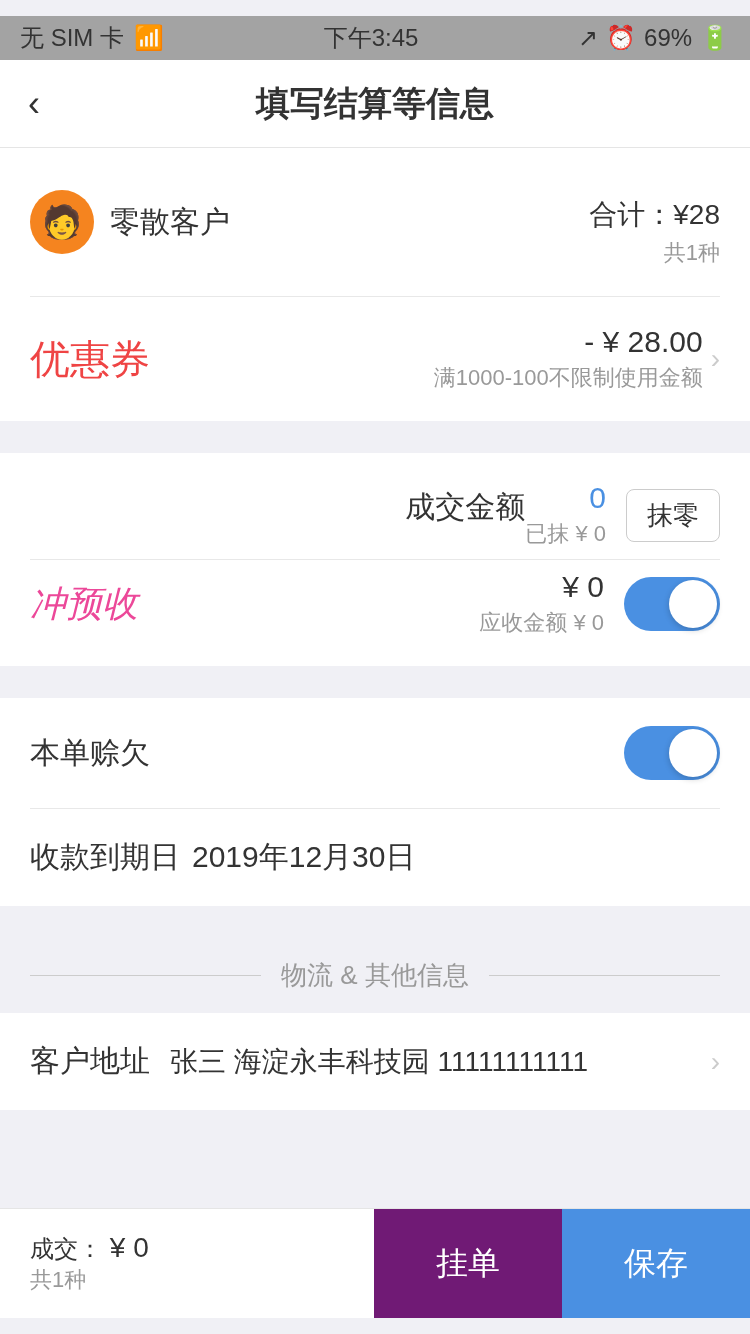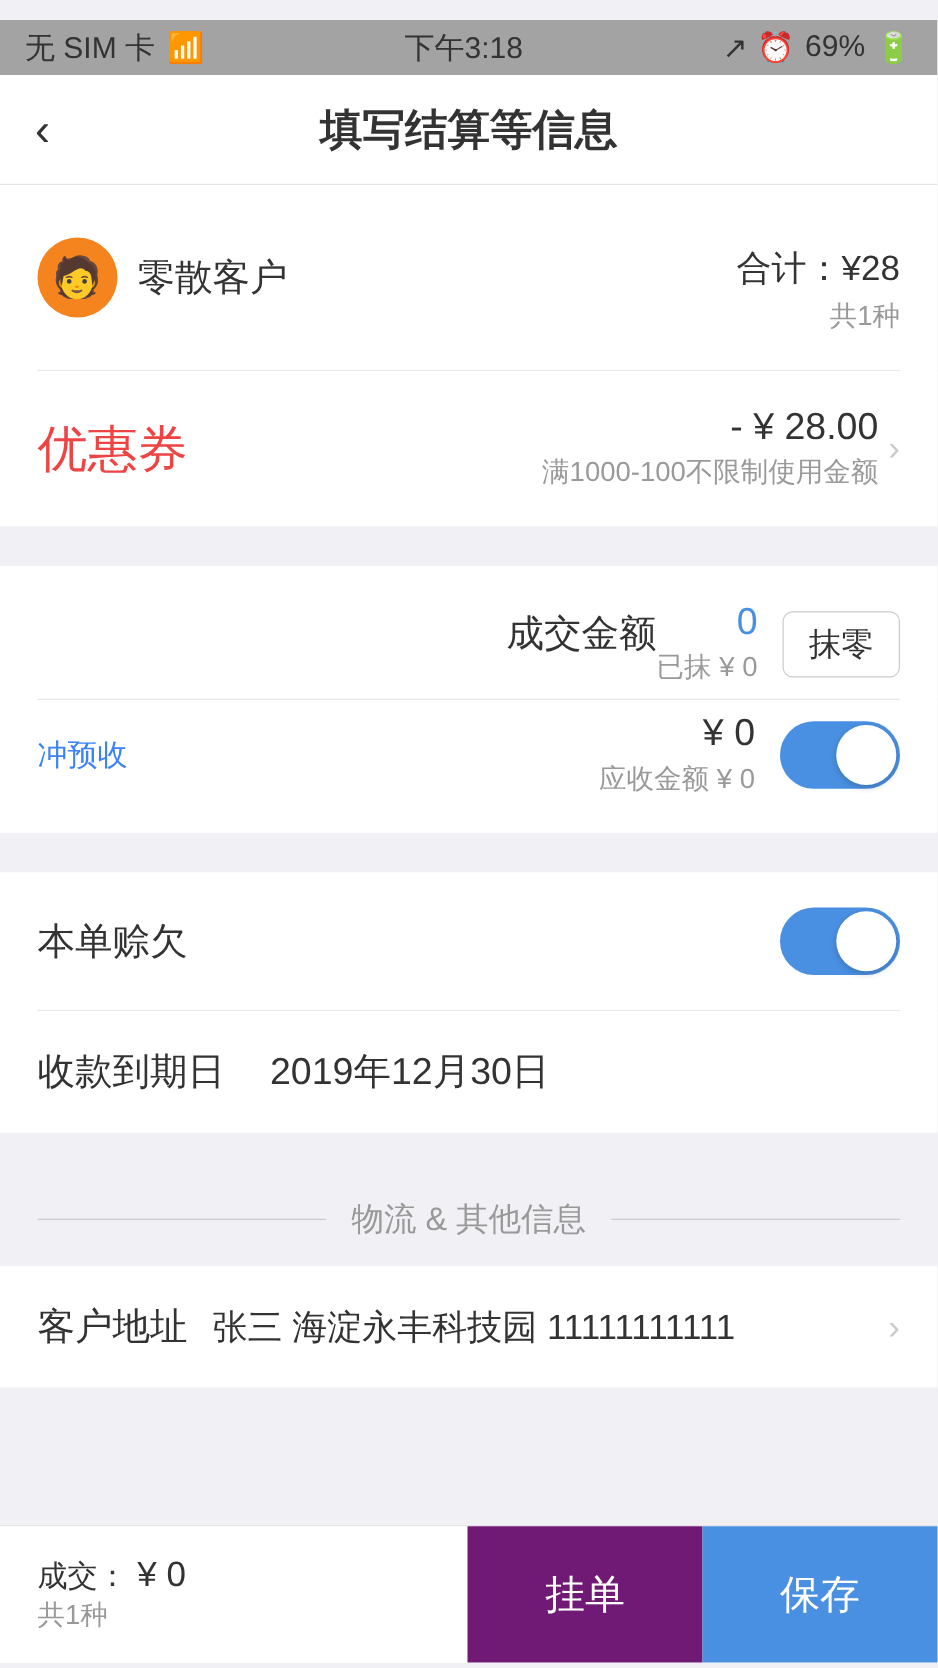--- a/index.html
+++ b/index.html
@@ -196,22 +196,23 @@
 
     
     .prepay-row {
       display: flex;
       align-items: center;
       justify-content: space-between;
       padding: 10px 30px 28px 30px;
       background: #fff;
     }
     .prepay-label {
-      font-size: 24px;
-      color: #3b82f6;
+      font-size: 36px;
+      color: #ec4899;
+      font-style: italic;
     }
     .prepay-right {
       display: flex;
       align-items: center;
       gap: 20px;
     }
     .prepay-value-wrap {
       text-align: right;
     }
     .prepay-amount {
@@ -257,21 +258,21 @@
       font-size: 30px;
       color: #333;
     }
 
     
     .due-date-row {
       display: flex;
       align-items: center;
       padding: 28px 30px;
       background: #fff;
-      gap: 36px;
+      gap: 12px;
     }
     .due-date-label {
       font-size: 30px;
       color: #333;
     }
     .due-date-value {
       font-size: 30px;
       color: #333;
     }
 
@@ -309,21 +310,21 @@
     .address-value {
       font-size: 28px;
       color: #333;
       flex: 1;
       margin-left: 20px;
     }
 
     
     .bottom-bar {
       position: fixed;
-      bottom: 4px;
+      bottom: 16px;
       left: 0;
       width: 750px;
       height: 110px;
       background: #fff;
       display: flex;
       align-items: center;
       border-top: 1px solid #e5e5e5;
     }
     .bottom-info {
       flex: 1;
@@ -377,21 +378,21 @@
     }
   </style>
 </head>
 <body>
 
 <div class="status-bar">
   <div class="status-left">
     <span>无 SIM 卡</span>
     <span>📶</span>
   </div>
-  <div>下午3:18</div>
+  <div>下午3:45</div>
   <div class="status-right">
     <span>↗</span>
     <span>⏰</span>
     <span>69%</span>
     <span>🔋</span>
   </div>
 </div>
 
 <div class="nav-bar">
   <span class="nav-back">‹</span>

